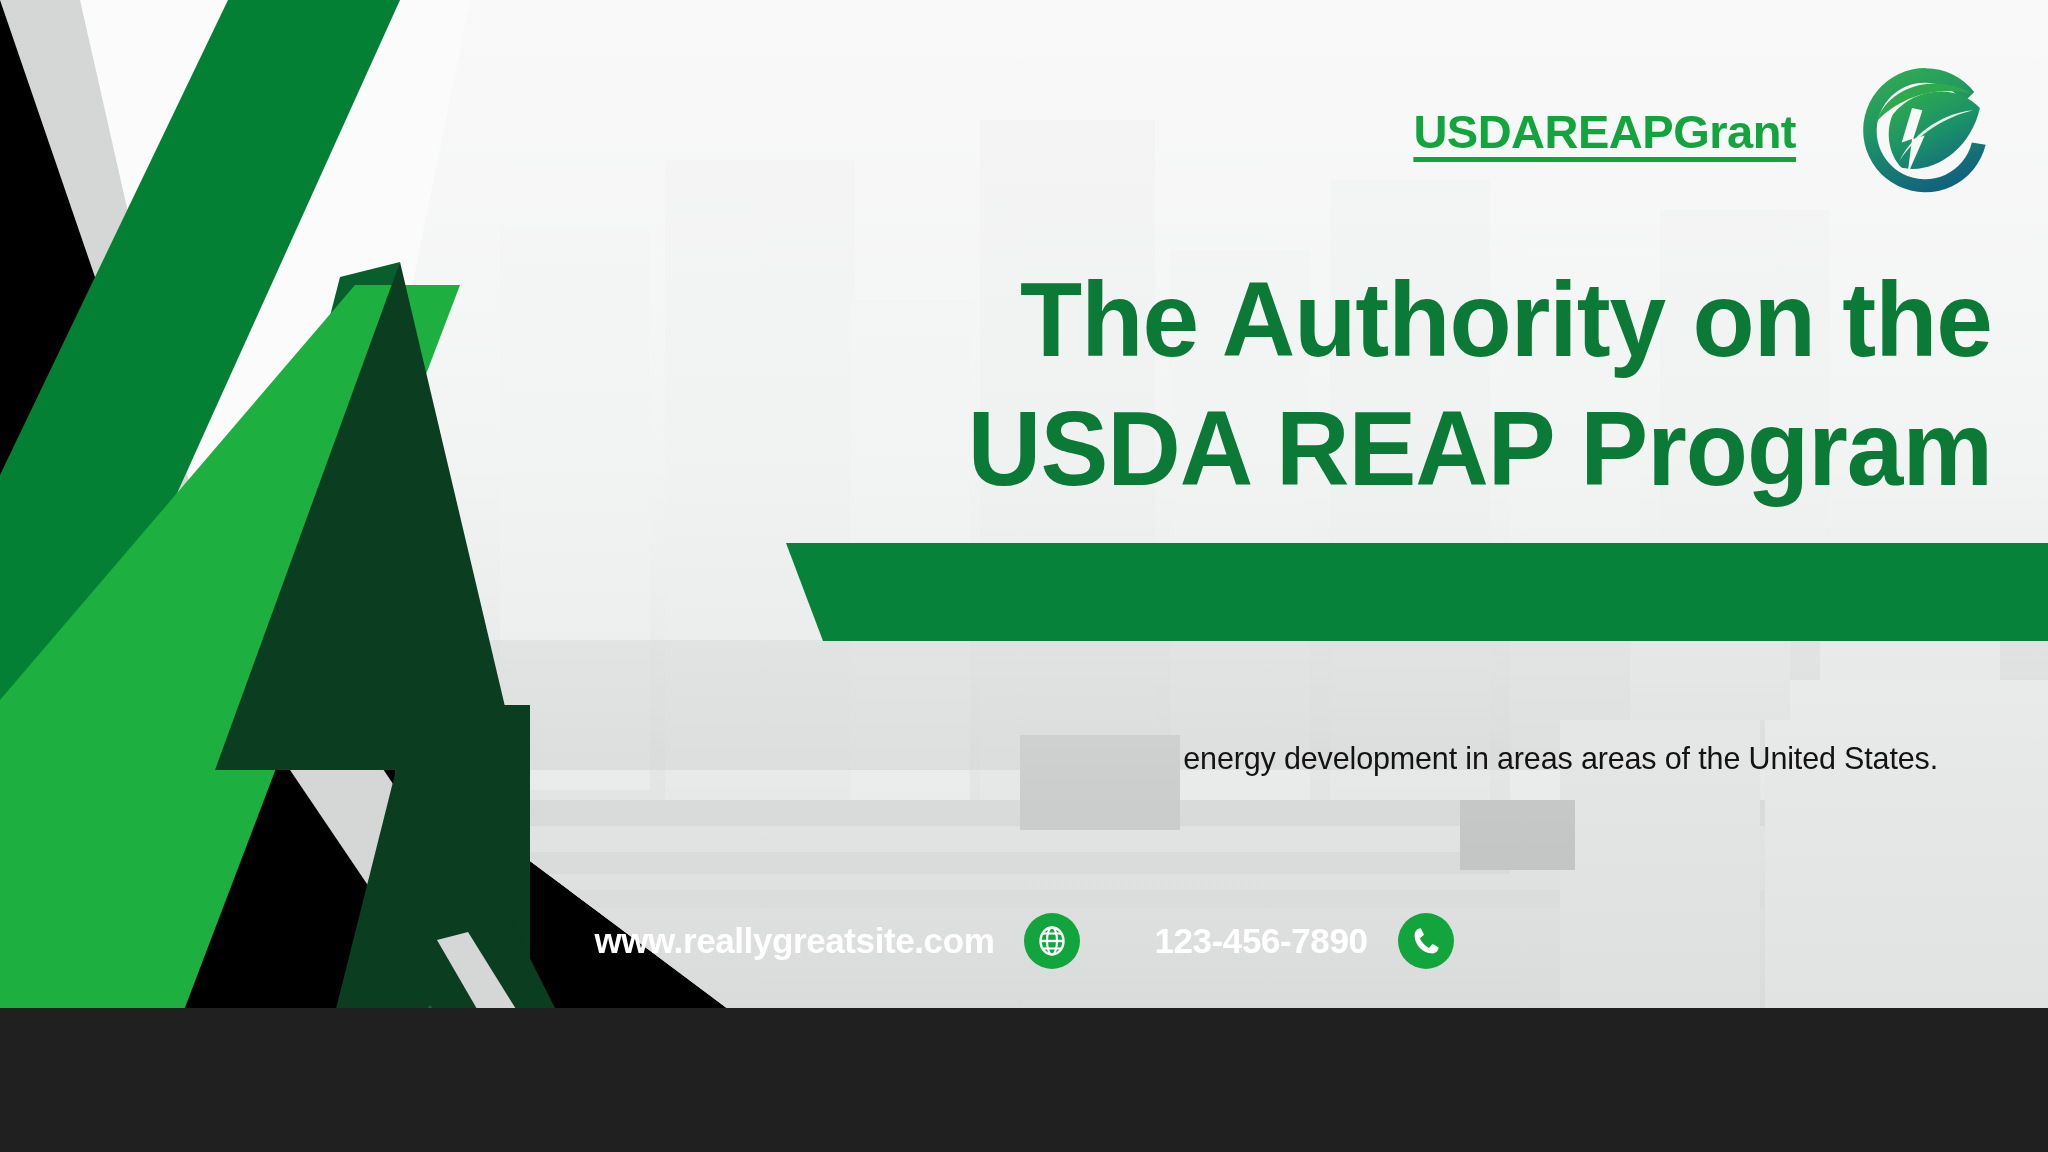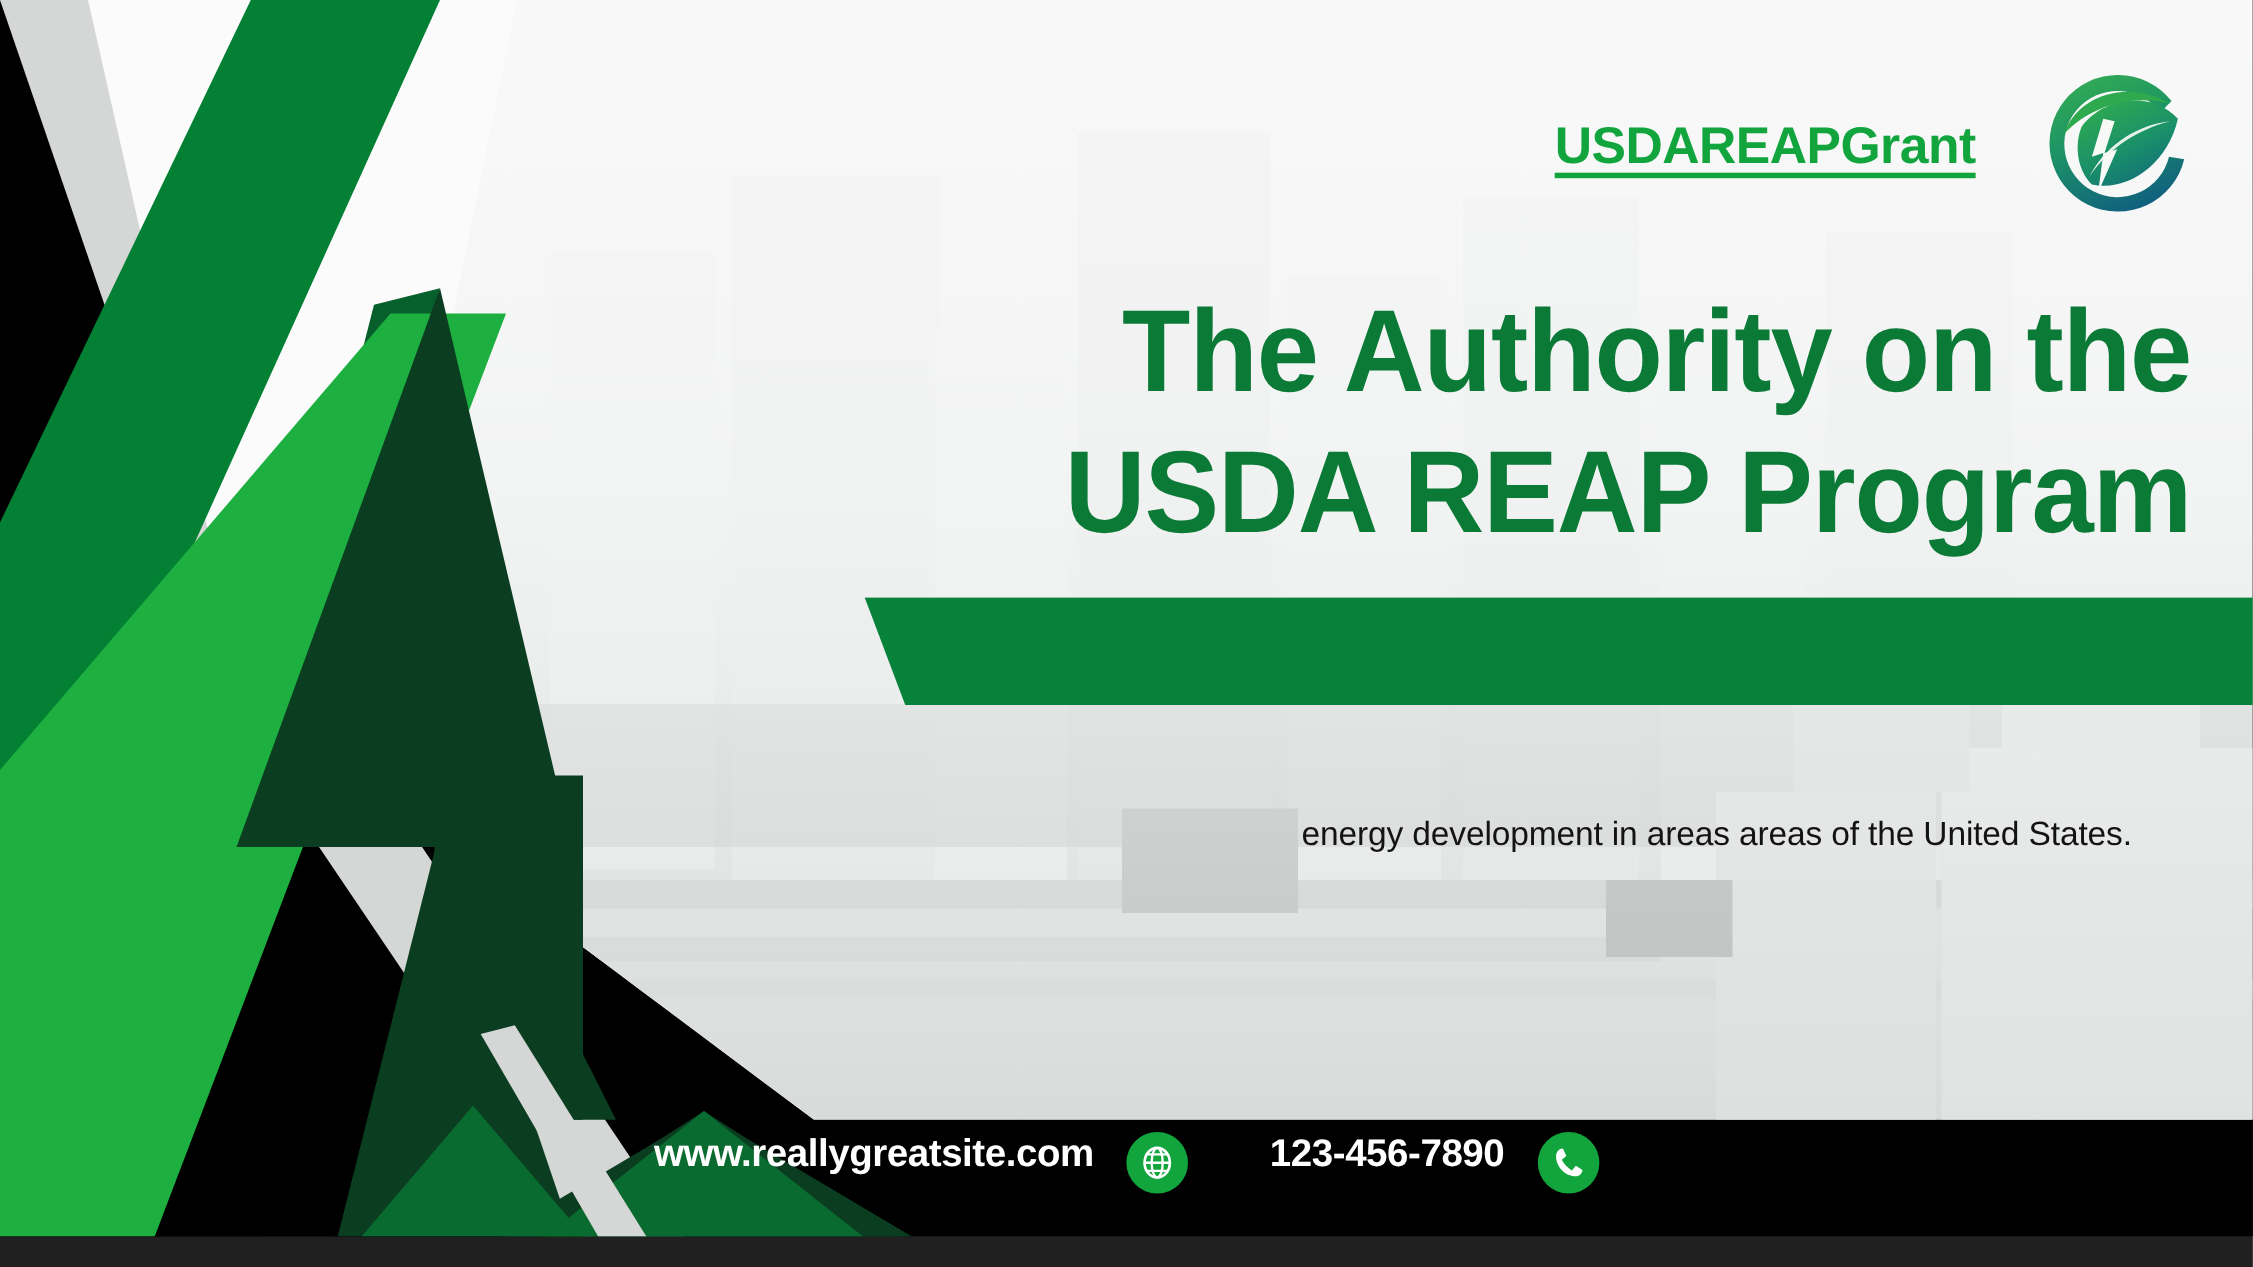--- a/index.html
+++ b/index.html
@@ -3,21 +3,21 @@
 <meta charset="utf-8">
 <style>
   * { margin:0; padding:0; box-sizing:border-box; }
   html,body { background:#202020; }
   body {
     font-family:"Liberation Sans", sans-serif;
     display:flex; align-items:flex-start; justify-content:flex-start;
   }
   .banner {
     position:relative;
-    width:2048px; height:1124px;
+    width:2048px; height:1008px;
     overflow:hidden;
     background:#000000;
   }
 
   
   .photo-clip{
     position:absolute; left:0; top:0; width:2048px; height:1152px;
     clip-path: polygon(395px 0px, 2048px 0px, 2048px 1018px, 740px 1018px, 395px 760px);
     z-index:1;
   }
@@ -94,21 +94,21 @@
     letter-spacing:-.15px;
   }
   .subtext .l{ display:block; }
 
   
   .footer{
     position:absolute; left:0; bottom:0; width:2048px; height:134px;
     z-index:9;
     display:flex; align-items:center; justify-content:center; gap:0;
   }
-  .fgroup{ display:flex; align-items:flex-start; }
+  .fgroup{ display:flex; align-items:center; }
   .ftext{
     color:#ffffff; font-size:35px; font-weight:700; letter-spacing:-.4px;
     white-space:nowrap;
   }
   .fcircle{
     width:56px; height:56px; border-radius:50%;
     background:#12a53e;
     display:flex; align-items:center; justify-content:center;
     flex:0 0 auto;
   }

